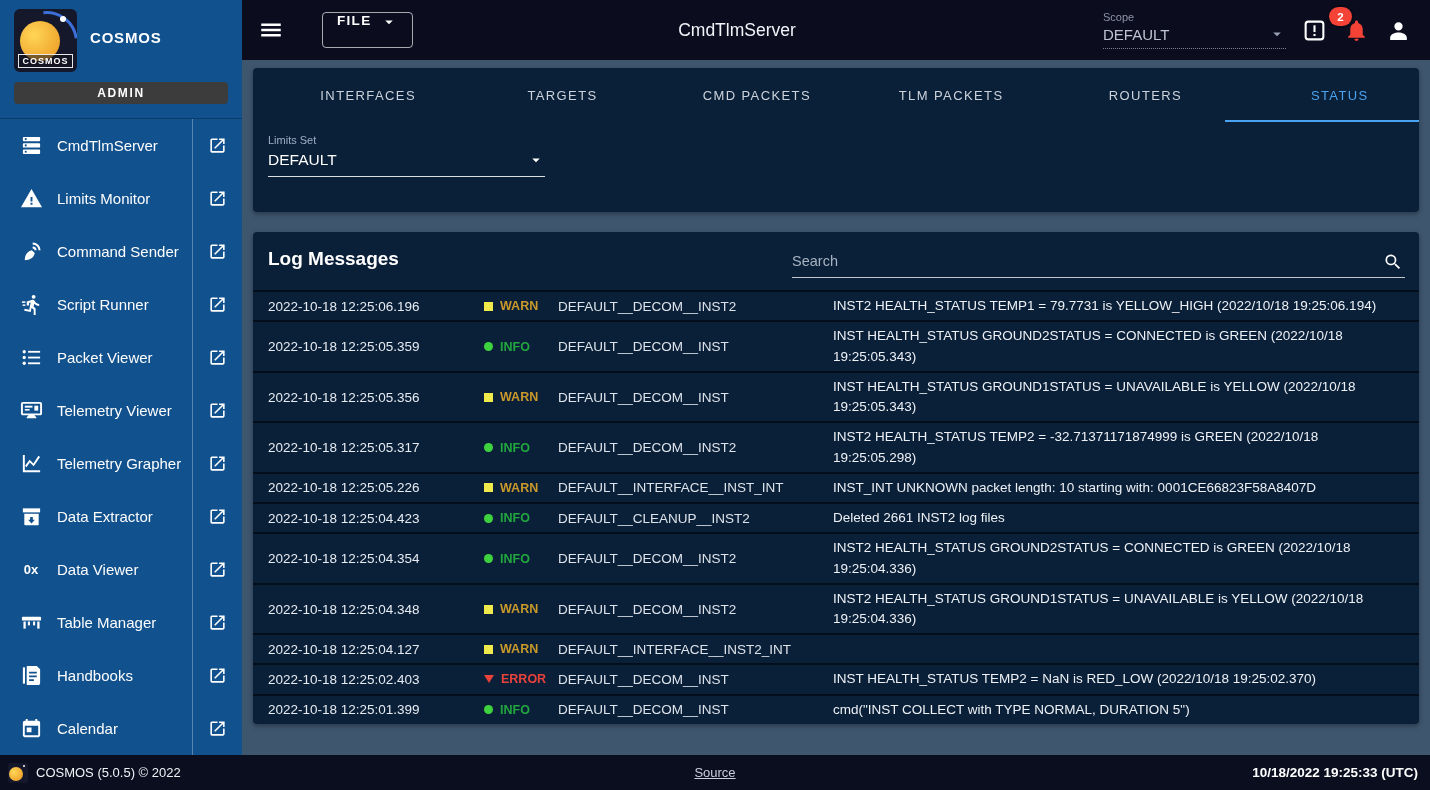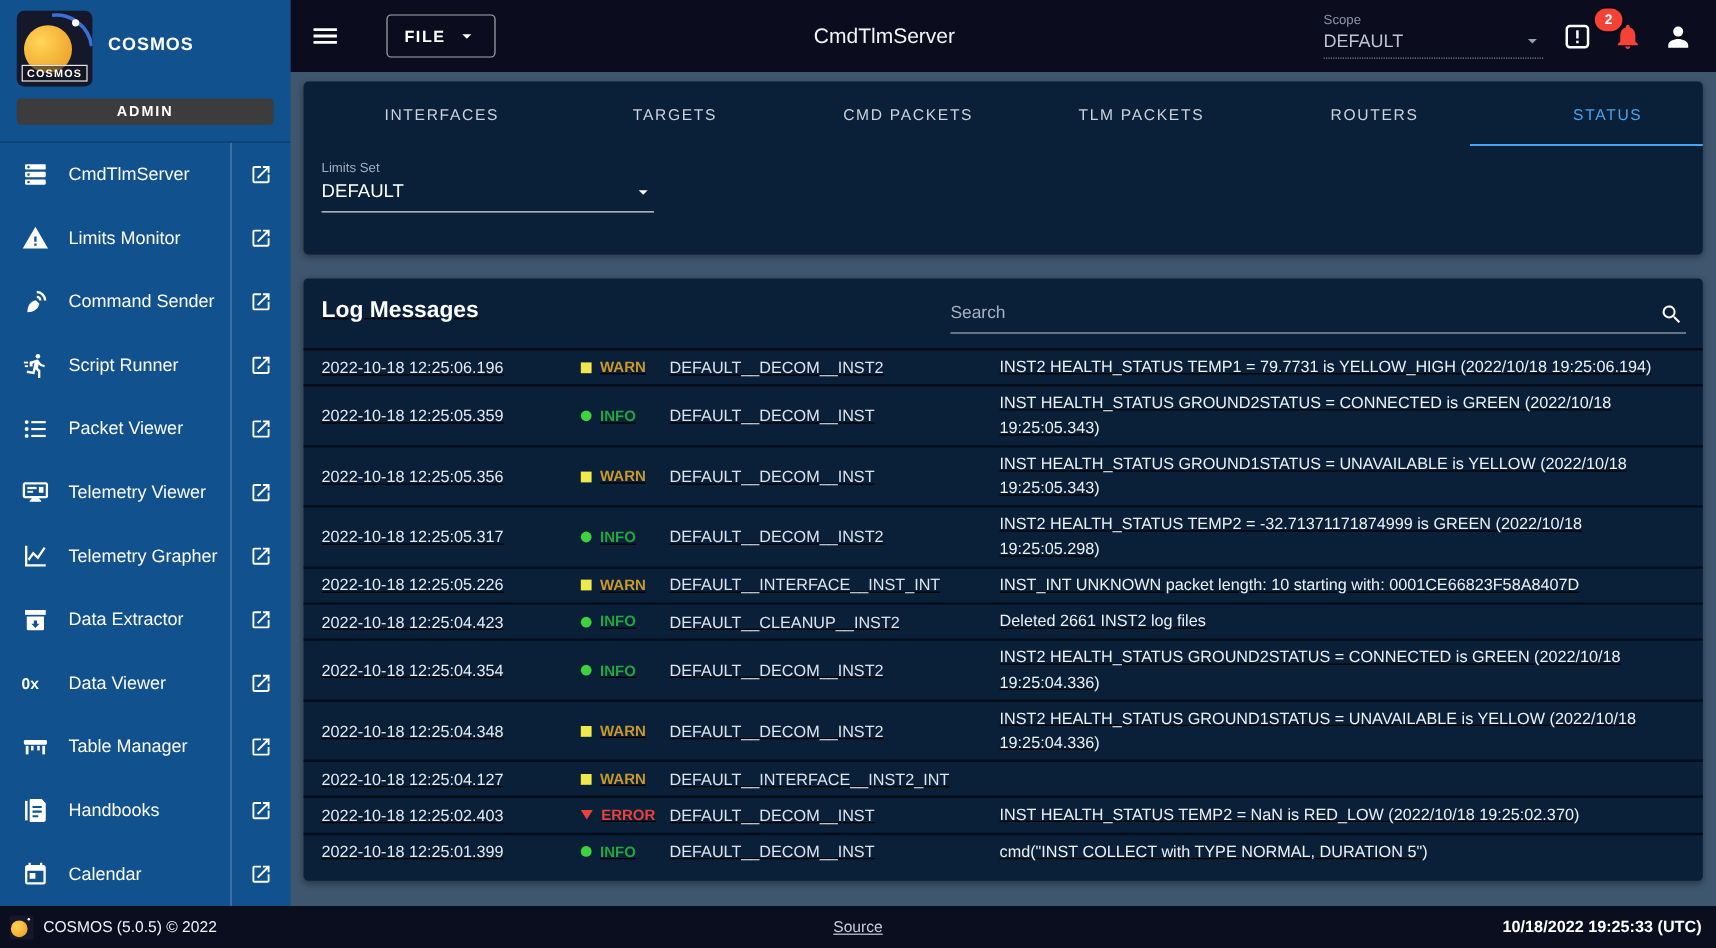--- a/index.html
+++ b/index.html
@@ -5,21 +5,21 @@
   html,body{margin:0;padding:0;background:#222;}
   .app{position:relative;width:1430px;height:790px;overflow:hidden;
        font-family:"Liberation Sans",sans-serif;background:#3e566e;}
 
   
   .topbar{position:absolute;left:242px;top:0;width:1188px;height:60px;background:#0b0d1f;
           display:flex;align-items:center;z-index:5;}
   .hamburger{margin-left:14px;width:30px;height:30px;color:#fff;cursor:pointer;display:flex;align-items:center;justify-content:center;}
   .hamburger svg{width:26px;height:26px;}
   .file-btn{margin-left:36px;height:34px;padding:0 14px;border:1px solid rgba(255,255,255,.65);
-            border-radius:4px;display:flex;align-items:center;gap:9px;color:#fff;
+            border-radius:4px;display:flex;align-items:flex-start;gap:9px;color:#fff;
             font-size:13.5px;font-weight:700;letter-spacing:1.3px;cursor:pointer;}
   .file-btn svg{width:18px;height:18px;color:#fff;}
   .app-title{position:absolute;left:380px;top:0;width:230px;height:60px;display:flex;
              align-items:center;justify-content:center;color:#f2f4f8;font-size:17.5px;}
   .topbar-right{margin-left:auto;display:flex;align-items:center;gap:14px;margin-right:18px;}
   .scope-select{width:183px;cursor:pointer;position:relative;padding-bottom:5px;
                 border-bottom:1px dotted #7d8395;}
   .scope-label{font-size:11px;color:#8d93a6;margin-bottom:2px;}
   .scope-value-row{display:flex;align-items:center;justify-content:space-between;}
   .scope-value{font-size:15px;color:#bfc3cf;}
@@ -47,21 +47,21 @@
   .logo .logo-label{position:absolute;left:4px;bottom:4px;right:4px;border:1px solid #e8e8e8;
         background:rgba(20,20,30,.55);color:#fff;font-size:9px;font-weight:700;
         letter-spacing:1px;text-align:center;padding:1px 0;}
   .brand{position:absolute;left:90px;top:29px;color:#fff;font-size:15px;font-weight:700;letter-spacing:.8px;}
   .admin-btn{position:absolute;left:14px;top:82px;width:214px;height:22px;background:#3c3c3c;
         border-radius:4px;color:#fff;font-size:12px;font-weight:700;letter-spacing:1.6px;
         display:flex;align-items:center;justify-content:center;cursor:pointer;text-align:center;}
   .side-nav{position:relative;height:637px;}
   .nav-divider{position:absolute;left:192px;top:0;bottom:0;width:1px;background:rgba(255,255,255,.3);}
   .side-item{height:53px;display:flex;align-items:center;padding-left:18px;cursor:pointer;color:#fff;}
-  .side-ico{width:26px;height:24px;display:flex;align-items:center;color:#fff;}
+  .side-ico{width:26px;height:24px;display:flex;align-items:center;justify-content:center;color:#fff;}
   .side-ico svg{width:23px;height:23px;}
   .hex-glyph{font-size:13px;font-weight:700;color:#fff;}
   .side-label{margin-left:13px;font-size:15px;color:#fdfdfd;}
   .side-launch{margin-left:auto;width:50px;display:flex;align-items:center;justify-content:center;color:#fff;cursor:pointer;}
   .side-launch svg{width:19px;height:19px;}
 
   
   .main{position:absolute;left:242px;top:60px;width:1188px;height:695px;background:#3e566e;}
   .card{background:#0a1f38;border-radius:4px;margin:0 11px;box-shadow:0 2px 5px rgba(0,0,0,.35);}
   .card-tabs{margin-top:8px;height:144px;}
@@ -69,21 +69,21 @@
   .tab{flex:1;display:flex;align-items:center;justify-content:center;font-size:13px;
        font-weight:400;letter-spacing:1.4px;color:#ccd3dc;cursor:pointer;padding-left:36px;}
   .tab.active{color:#4aa3f0;box-shadow:inset 0 -2px 0 #4aa3f0;}
   .limits-block{padding:12px 15px 0 15px;}
   .limits-label{font-size:11px;color:#9fb0c2;}
   .limits-select{width:277px;margin-top:5px;border-bottom:1px solid rgba(255,255,255,.85);
        padding-bottom:7px;display:flex;align-items:center;justify-content:space-between;cursor:pointer;}
   .limits-value{font-size:15.5px;color:#fff;}
   .limits-select svg{width:18px;height:18px;color:#fff;}
 
-  .card-log{margin-top:20px;padding-bottom:10px;text-decoration:underline;}
+  .card-log{margin-top:20px;padding-bottom:0;}
   .log-header{display:flex;align-items:flex-end;padding:16px 14px 0 15px;}
   .log-title{font-size:19px;font-weight:700;color:#fff;padding-bottom:8px;}
   .search-wrap{margin-left:auto;width:613px;position:relative;}
   .search-input{width:100%;box-sizing:border-box;background:transparent;border:none;outline:none;
        border-bottom:1px solid rgba(255,255,255,.75);color:#fff;font-size:14.5px;
        padding:2px 32px 8px 0;font-family:"Liberation Sans",sans-serif;}
   .search-input::placeholder{color:#a7b3c0;}
   .search-icon{position:absolute;right:2px;bottom:6px;width:20px;height:20px;color:#fff;}
   .search-icon svg{width:20px;height:20px;}
 

